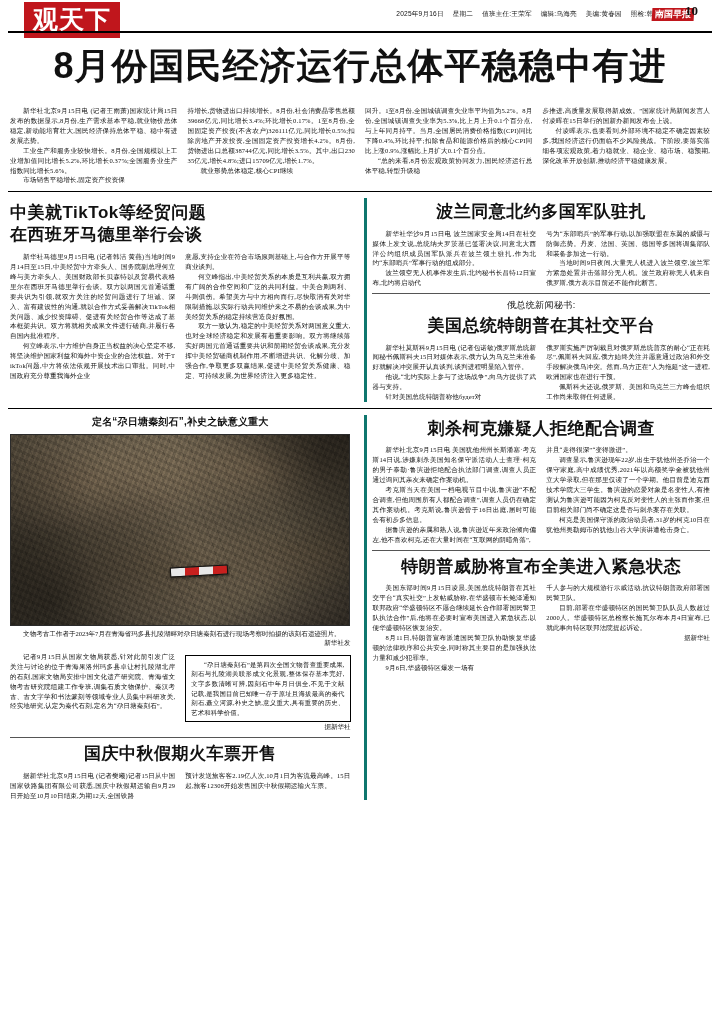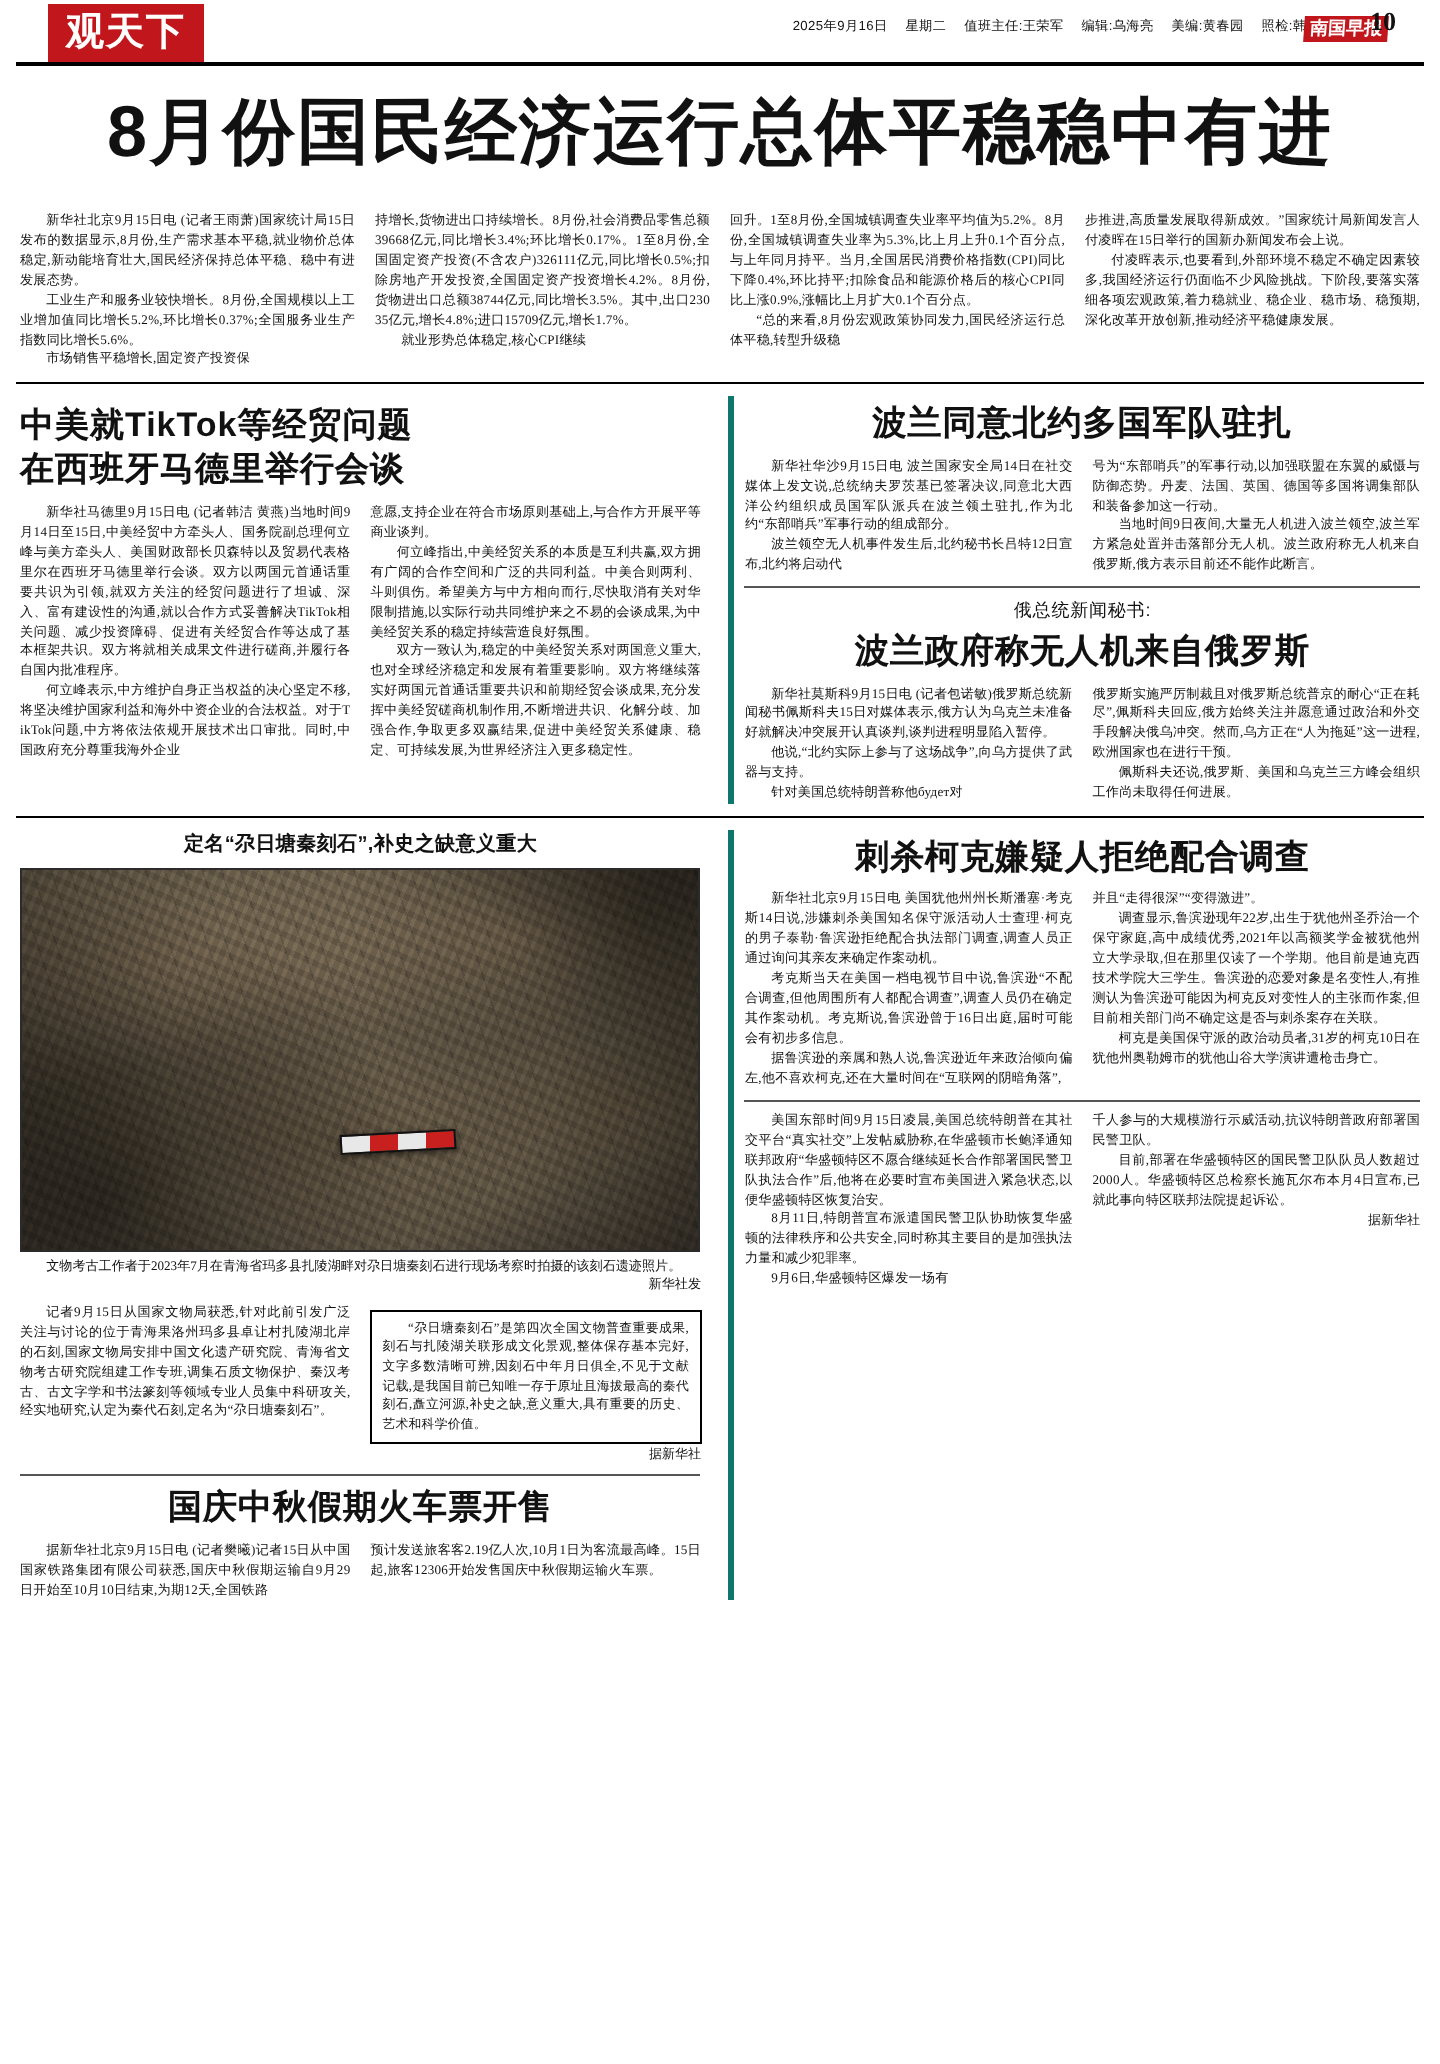--- a/index.html
+++ b/index.html
@@ -22,21 +22,21 @@
     height: 38px;
     padding: 0 8px;
     display: flex;
     align-items: flex-start;
   }
   .masthead-logo {
     background: #c0161c;
     color: #ffffff;
     font-family: "Liberation Serif", "DejaVu Serif", serif;
     font-weight: bold;
-    font-size: 19px;
+    font-size: 25px;
     line-height: 1;
     letter-spacing: 1px;
     padding: 5px 9px 6px 9px;
     margin-left: 16px;
     margin-top: 2px;
     white-space: nowrap;
   }
   .masthead-rule {
     position: absolute;
     left: 8px;
@@ -332,21 +332,21 @@
           <p class="body noind">号为“东部哨兵”的军事行动,以加强联盟在东翼的威慑与防御态势。丹麦、法国、英国、德国等多国将调集部队和装备参加这一行动。</p>
           <p class="body">当地时间9日夜间,大量无人机进入波兰领空,波兰军方紧急处置并击落部分无人机。波兰政府称无人机来自俄罗斯,俄方表示目前还不能作此断言。</p>
         </div>
       </div>
     </div>
 
     <hr class="hair">
 
     <div>
       <div class="kicker">俄总统新闻秘书:</div>
-      <h2 class="hl-1">波兰政府称无人机来自俄罗斯</h2>
+      <h2 class="hl-1">美国总统特朗普在其社交平台</h2>
       <div class="two-col">
         <div>
           <p class="body">新华社莫斯科9月15日电  (记者包诺敏)俄罗斯总统新闻秘书佩斯科夫15日对媒体表示,俄方认为乌克兰未准备好就解决冲突展开认真谈判,谈判进程明显陷入暂停。</p>
           <p class="body">他说,“北约实际上参与了这场战争”,向乌方提供了武器与支持。</p>
           <p class="body">针对美国总统特朗普称他будет对</p>
         </div>
         <div>
           <p class="body noind">俄罗斯实施严厉制裁且对俄罗斯总统普京的耐心“正在耗尽”,佩斯科夫回应,俄方始终关注并愿意通过政治和外交手段解决俄乌冲突。然而,乌方正在“人为拖延”这一进程,欧洲国家也在进行干预。</p>
           <p class="body">佩斯科夫还说,俄罗斯、美国和乌克兰三方峰会组织工作尚未取得任何进展。</p>
         </div>
@@ -420,20 +420,21 @@
           <p class="body noind">并且“走得很深”“变得激进”。</p>
           <p class="body">调查显示,鲁滨逊现年22岁,出生于犹他州圣乔治一个保守家庭,高中成绩优秀,2021年以高额奖学金被犹他州立大学录取,但在那里仅读了一个学期。他目前是迪克西技术学院大三学生。鲁滨逊的恋爱对象是名变性人,有推测认为鲁滨逊可能因为柯克反对变性人的主张而作案,但目前相关部门尚不确定这是否与刺杀案存在关联。</p>
           <p class="body">柯克是美国保守派的政治动员者,31岁的柯克10日在犹他州奥勒姆市的犹他山谷大学演讲遭枪击身亡。</p>
         </div>
       </div>
     </div>
 
     <hr class="hair">
 
     <div>
+      <h2 class="hl-1">特朗普威胁将宣布全美进入紧急状态</h2>
       <div class="two-col">
         <div>
           <p class="body">美国东部时间9月15日凌晨,美国总统特朗普在其社交平台“真实社交”上发帖威胁称,在华盛顿市长鲍泽通知联邦政府“华盛顿特区不愿合继续延长合作部署国民警卫队执法合作”后,他将在必要时宣布美国进入紧急状态,以便华盛顿特区恢复治安。</p>
           <p class="body">8月11日,特朗普宣布派遣国民警卫队协助恢复华盛顿的法律秩序和公共安全,同时称其主要目的是加强执法力量和减少犯罪率。</p>
           <p class="body">9月6日,华盛顿特区爆发一场有</p>
         </div>
         <div>
           <p class="body noind">千人参与的大规模游行示威活动,抗议特朗普政府部署国民警卫队。</p>
           <p class="body">目前,部署在华盛顿特区的国民警卫队队员人数超过2000人。华盛顿特区总检察长施瓦尔布本月4日宣布,已就此事向特区联邦法院提起诉讼。</p>
           <div class="credit-right">据新华社</div>

